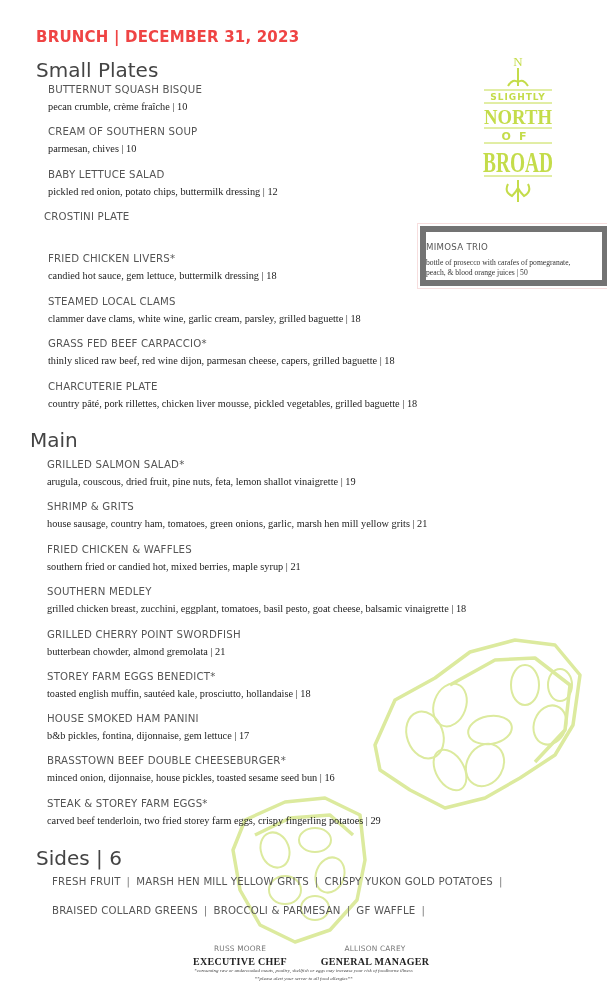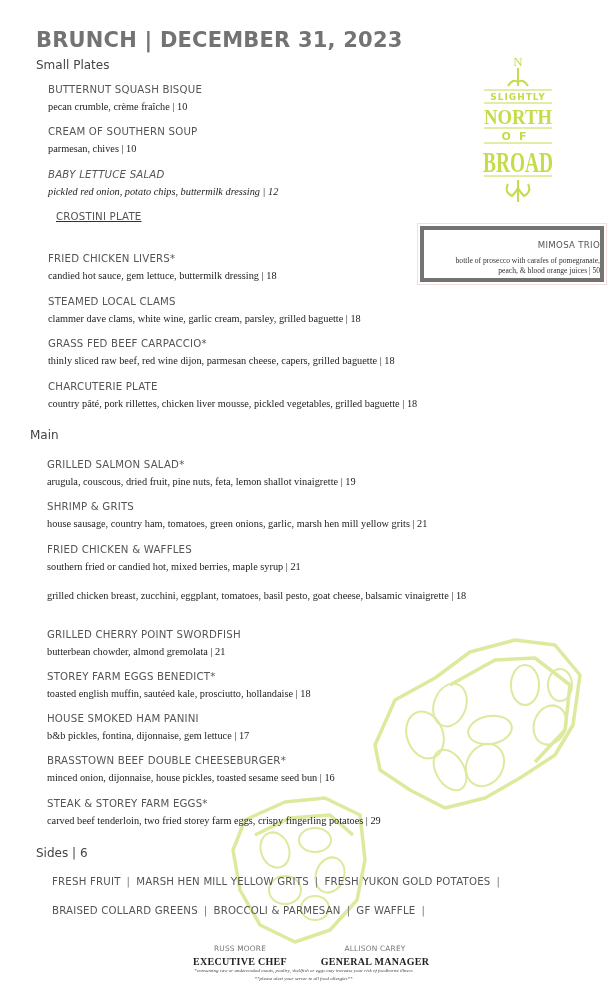--- a/index.html
+++ b/index.html
@@ -1,24 +1,24 @@
 <!DOCTYPE html>
 <html><head>
   <meta charset="utf-8">
   <style>
     html, body { margin: 0; padding: 0; background: #ffffff; }
     body { width: 607px; height: 1000px; position: relative; overflow: hidden; font-family: "DejaVu Sans", sans-serif; color: #333; }
     .okra { position: absolute; pointer-events: none; }
-    .title { position: absolute; left: 36px; top: 28px; font-family: "DejaVu Sans", sans-serif; font-size: 21px; font-weight: bold; color: #737373; letter-spacing: 0.2px; white-space: nowrap; }
-    .section-title { position: absolute; font-family: "DejaVu Sans", sans-serif; font-size: 12px; color: #444; font-weight: normal; white-space: nowrap; }
+    .title { position: absolute; left: 36px; top: 28px; font-family: "DejaVu Sans", sans-serif; font-size: 15px; font-weight: bold; color: #ef4444; letter-spacing: 0.2px; white-space: nowrap; }
+    .section-title { position: absolute; font-family: "DejaVu Sans", sans-serif; font-size: 20px; color: #444; font-weight: normal; white-space: nowrap; }
     .item { position: absolute; white-space: nowrap; }
     .item-name { font-family: "DejaVu Sans", sans-serif; font-size: 10.2px; color: #555; letter-spacing: 0.2px; line-height: 13px; }
     .item-desc { font-family: "Liberation Serif", serif; font-size: 10.3px; color: #222; margin-top: 4px; line-height: 13px; }
     .logo { position: absolute; left: 478px; top: 52px; width: 80px; height: 156px; }
-    .mimosa { position: absolute; left: 420px; top: 226px; width: 176px; height: 48px; border: 4px solid #737373; outline: 1px solid #f7dede; outline-offset: 2px; text-align: right; background: #fff; }
+    .mimosa { position: absolute; left: 420px; top: 226px; width: 176px; height: 48px; border: 6px solid #737373; outline: 1px solid #f7dede; outline-offset: 2px; text-align: left; background: #fff; }
     .mimosa-name { font-family: "DejaVu Sans", sans-serif; font-size: 8.6px; color: #555; margin-top: 10px; letter-spacing: 0.3px; }
     .mimosa-desc { font-family: "Liberation Serif", serif; font-size: 7.6px; color: #333; margin-top: 6px; line-height: 10px; }
     .sides-row { position: absolute; left: 52px; font-family: "DejaVu Sans", sans-serif; font-size: 10.2px; color: #555; white-space: nowrap; letter-spacing: 0.2px; }
     .sides-row span.sep { margin: 0 6px; color: #777; }
     .staff { position: absolute; text-align: center; width: 120px; }
     .staff-name { font-family: "DejaVu Sans", sans-serif; font-size: 7.4px; color: #777; letter-spacing: 0.2px; }
     .staff-role { font-family: "Liberation Serif", serif; font-size: 10px; color: #222; font-weight: bold; margin-top: 3px; letter-spacing: 0.3px; }
     .foot { position: absolute; left: 0; width: 607px; text-align: center; font-family: "Liberation Serif", serif; font-style: italic; font-size: 5px; color: #444; }
   </style>
 </head>
@@ -84,25 +84,25 @@
 <div class="section-title" style="left:36px; top:58px;">Small Plates</div>
 
 <div class="item" style="left:48px; top:83px;">
   <div class="item-name">BUTTERNUT SQUASH BISQUE</div>
   <div class="item-desc">pecan crumble, crème fraîche | 10</div>
 </div>
 <div class="item" style="left:48px; top:125px;">
   <div class="item-name">CREAM OF SOUTHERN SOUP</div>
   <div class="item-desc">parmesan, chives | 10</div>
 </div>
-<div class="item" style="left:48px; top:168px;font-style:italic;">
+<div class="item" style="left:48px; top:168px;">
   <div class="item-name">BABY LETTUCE SALAD</div>
   <div class="item-desc">pickled red onion, potato chips, buttermilk dressing | 12</div>
 </div>
-<div class="item" style="left:56px; top:210px;text-decoration:underline;">
+<div class="item" style="left:44px; top:210px;">
   <div class="item-name">CROSTINI PLATE</div>
 </div>
 <div class="item" style="left:48px; top:252px;">
   <div class="item-name">FRIED CHICKEN LIVERS*</div>
   <div class="item-desc">candied hot sauce, gem lettuce, buttermilk dressing | 18</div>
 </div>
 <div class="item" style="left:48px; top:295px;">
   <div class="item-name">STEAMED LOCAL CLAMS</div>
   <div class="item-desc">clammer dave clams, white wine, garlic cream, parsley, grilled baguette | 18</div>
 </div>
@@ -123,20 +123,21 @@
 </div>
 <div class="item" style="left:47px; top:500px;">
   <div class="item-name">SHRIMP &amp; GRITS</div>
   <div class="item-desc">house sausage, country ham, tomatoes, green onions, garlic, marsh hen mill yellow grits | 21</div>
 </div>
 <div class="item" style="left:47px; top:543px;">
   <div class="item-name">FRIED CHICKEN &amp; WAFFLES</div>
   <div class="item-desc">southern fried or candied hot, mixed berries, maple syrup | 21</div>
 </div>
 <div class="item" style="left:47px; top:585px;">
+  <div class="item-name">SOUTHERN MEDLEY</div>
   <div class="item-desc">grilled chicken breast, zucchini, eggplant, tomatoes, basil pesto, goat cheese, balsamic vinaigrette | 18</div>
 </div>
 <div class="item" style="left:47px; top:628px;">
   <div class="item-name">GRILLED CHERRY POINT SWORDFISH</div>
   <div class="item-desc">butterbean chowder, almond gremolata | 21</div>
 </div>
 <div class="item" style="left:47px; top:670px;">
   <div class="item-name">STOREY FARM EGGS BENEDICT*</div>
   <div class="item-desc">toasted english muffin, sautéed kale, prosciutto, hollandaise | 18</div>
 </div>
@@ -149,21 +150,21 @@
   <div class="item-desc">minced onion, dijonnaise, house pickles, toasted sesame seed bun | 16</div>
 </div>
 <div class="item" style="left:47px; top:797px;">
   <div class="item-name">STEAK &amp; STOREY FARM EGGS*</div>
   <div class="item-desc">carved beef tenderloin, two fried storey farm eggs, crispy fingerling potatoes | 29</div>
 </div>
 
 <div class="section-title" style="left:36px; top:846px;">Sides | 6</div>
 
 <div class="sides-row" style="top:876px;">
-  <span>FRESH FRUIT</span><span class="sep">|</span><span>MARSH HEN MILL YELLOW GRITS</span><span class="sep">|</span><span>FRESH YUKON GOLD POTATOES</span><span class="sep">|</span>
+  <span>FRESH FRUIT</span><span class="sep">|</span><span>MARSH HEN MILL YELLOW GRITS</span><span class="sep">|</span><span>CRISPY YUKON GOLD POTATOES</span><span class="sep">|</span>
 </div>
 <div class="sides-row" style="top:905px;">
   <span>BRAISED COLLARD GREENS</span><span class="sep">|</span><span>BROCCOLI &amp; PARMESAN</span><span class="sep">|</span><span>GF WAFFLE</span><span class="sep">|</span>
 </div>
 
 <div class="staff" style="left:180px; top:944px;">
   <div class="staff-name">RUSS MOORE</div>
   <div class="staff-role">EXECUTIVE CHEF</div>
 </div>
 <div class="staff" style="left:315px; top:944px;">

